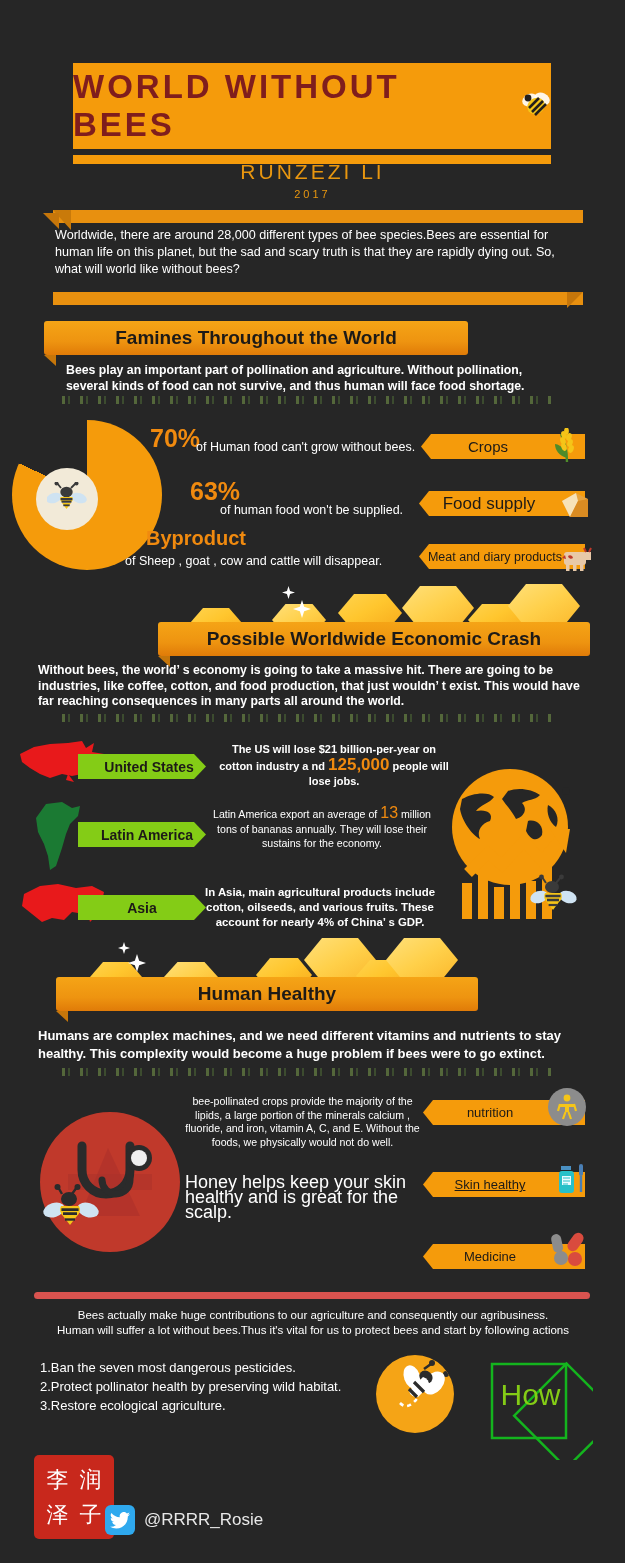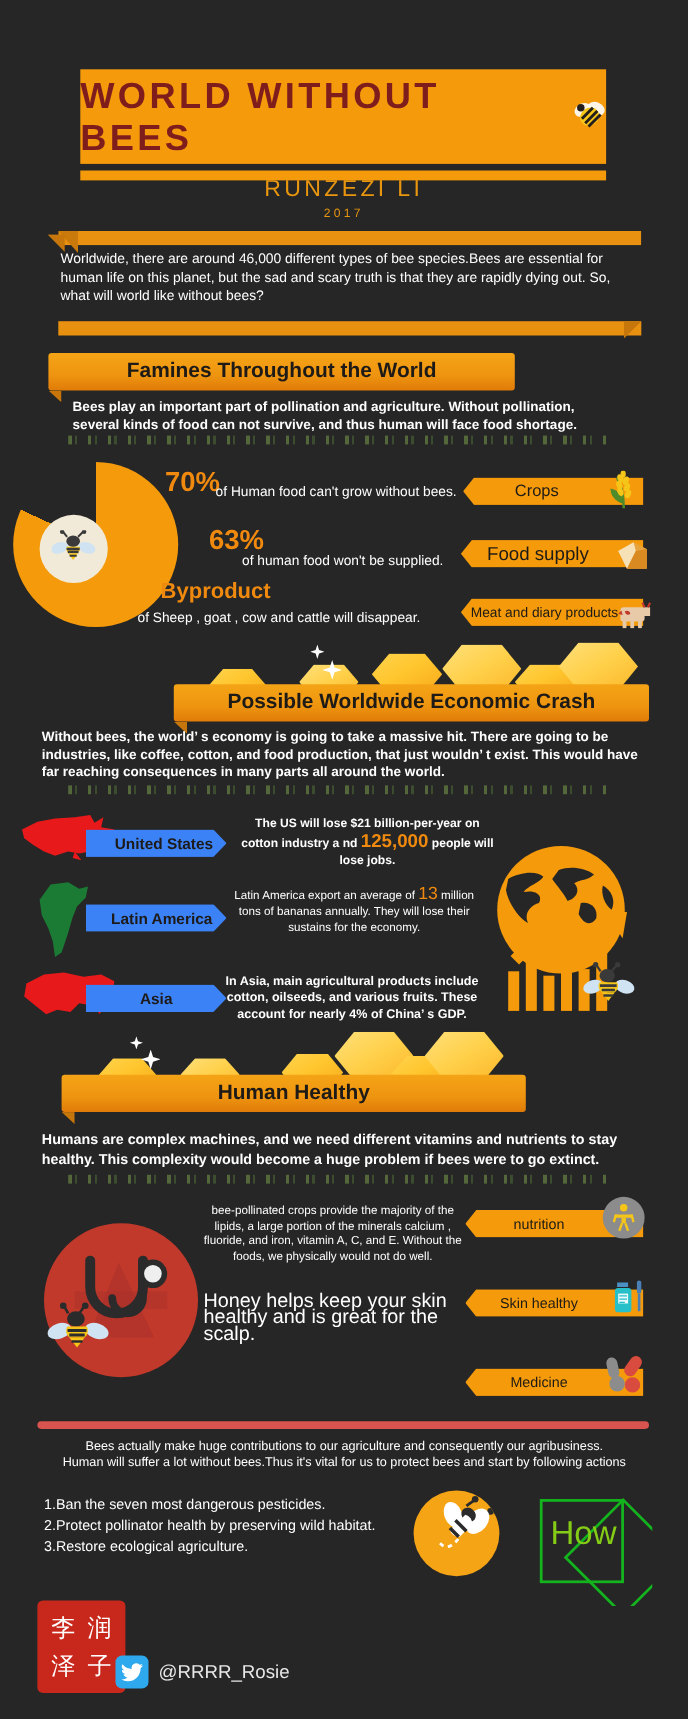--- a/index.html
+++ b/index.html
@@ -102,21 +102,21 @@
   .stat-desc { position: absolute; color: #ffffff; font-size: 12.5px; }
 
   
   .tag {
     position: absolute; height: 25px; background: #F59B0B;
     display: flex; align-items: center; justify-content: center;
     clip-path: polygon(10px 0, 100% 0, 100% 100%, 10px 100%, 0 50%);
   }
   .tag .lbl { color: #1d1a17; font-weight: normal; }
   .tag-r {
-    position: absolute; height: 25px; background: #3b82f6;
+    position: absolute; height: 25px; background: #84cc16;
     display: flex; align-items: center; justify-content: center;
     clip-path: polygon(0 0, calc(100% - 12px) 0, 100% 50%, calc(100% - 12px) 100%, 0 100%);
   }
   .tag-r .lbl { color: #1d1a17; font-weight: bold; }
 
   
   .map-ico { position: absolute; }
 
   
   .globe-wrap { position: absolute; }
@@ -161,21 +161,21 @@
   </div>
   <div class="author">RUNZEZI LI</div>
   <div class="year">2017</div>
 
   <div class="intro">
     <div class="ribbon-top"></div>
     <div class="ribbon-tab-l"></div>
     <div class="ribbon-bottom"></div>
     <div style="position:absolute;left:0;top:3px;width:16px;height:16px;background:#C6760A;clip-path:polygon(0 0,100% 0,100% 100%);"></div>
     <div style="position:absolute;right:0;top:82px;width:16px;height:16px;background:#C6760A;clip-path:polygon(0 0,100% 0,0 100%);"></div>
-    <div class="intro-text">Worldwide, there are around 46,000 different types of bee species.Bees are essential for human life on this planet, but the sad and scary truth is that they are rapidly dying out. So, what will world like without bees?</div>
+    <div class="intro-text">Worldwide, there are around 28,000 different types of bee species.Bees are essential for human life on this planet, but the sad and scary truth is that they are rapidly dying out. So, what will world like without bees?</div>
   </div>
 
   <div class="sec-head-simple" style="left:44px;top:321px;width:424px;">
     <span class="lbl">Famines Throughout the World</span>
   </div>
   <div class="sec-head-tail" style="left:44px;top:355px;"></div>
 
   <div class="body-text" style="left:66px;top:363px;width:500px;font-weight:bold;">Bees play an important part of pollination and agriculture. Without pollination, several kinds of food can not survive, and thus human will face food shortage.</div>
   <div class="grass" style="left:62px;top:396px;width:490px;"></div>
 
@@ -388,21 +388,21 @@
       <circle cx="10" cy="4" r="3.4" fill="#F5C518"></circle>
       <path d="M3 10 h14 v3 h-14 z" fill="#F5C518"></path>
       <path d="M8 13 h4 v5 h-4 z" fill="#F5C518"></path>
       <path d="M8.5 18 L6 25 M11.5 18 L14 25" stroke="#F5C518" stroke-width="2.2" fill="none"></path>
       <path d="M3 10 L1 17 M17 10 L19 17" stroke="#F5C518" stroke-width="2.2" fill="none"></path>
     </svg>
   </div>
 
   <div class="body-text" style="left:185px;top:1175px;width:240px;font-size:18px;line-height:15px;text-align:left;">Honey helps keep your skin healthy and is great for the scalp.</div>
   <div class="tag" style="left:423px;top:1172px;width:162px;">
-    <span class="lbl" style="font-size:13px;margin-right:28px;">Skin healthy</span>
+    <span class="lbl" style="font-size:13px;margin-right:28px;text-decoration:underline;">Skin healthy</span>
   </div>
   <div style="position:absolute;left:553px;top:1160px;">
     <svg width="36" height="40" viewBox="0 0 36 40">
       <path d="M8 6 h10 v4 h-10 z" fill="#4A90C2"></path>
       <rect x="6" y="11" width="15" height="22" rx="3" fill="#27C0C8"></rect>
       <rect x="9" y="16" width="9" height="9" fill="#eafaff"></rect>
       <path d="M10 18 h7 M10 21 h7 M10 24 h5" stroke="#27C0C8" stroke-width="1.2"></path>
       <rect x="26" y="4" width="4" height="12" rx="2" fill="#4A7FB5"></rect>
       <rect x="26.8" y="16" width="2.4" height="16" fill="#4A7FB5"></rect>
     </svg>

